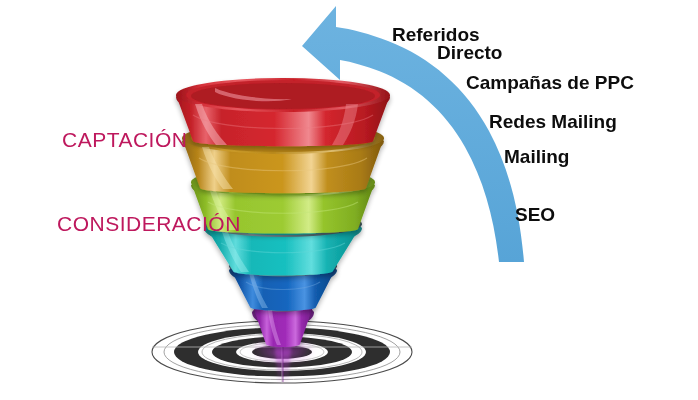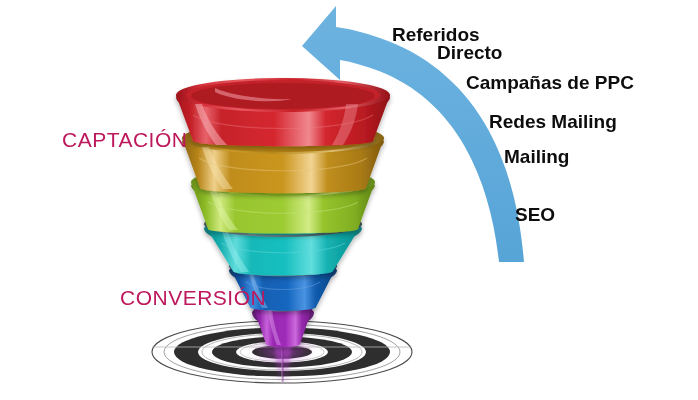--- a/index.html
+++ b/index.html
@@ -328,21 +328,21 @@
                L 302 46
                L 340 80
                L 340 60
                C 352 62, 366 66, 379 71
                C 415 85, 445 111, 465 147
                C 484 181, 494 218, 499 262 Z" fill="url(#gArrow)"></path>
     </g>
   </svg>
 
   <div class="stage-label left-label" style="left:62px; top:128px;">CAPTACIÓN</div>
-  <div class="stage-label left-label" style="left:120px; top:286px;">CONVERSIÓN</div>
+  <div class="stage-label left-label" style="left:57px; top:212px;">CONSIDERACIÓN</div>
 
   <div class="src-label" style="left:372px; top:24px;margin-left:20px;">Referidos</div>
   <div class="src-label" style="left:437px; top:42px;">Directo</div>
   <div class="src-label" style="left:466px; top:72px;">Campañas de PPC</div>
   <div class="src-label" style="left:489px; top:111px;">Redes Mailing</div>
   <div class="src-label" style="left:504px; top:146px;">Mailing</div>
   <div class="src-label" style="left:515px; top:204px;">SEO</div>
 
 </div>
 

